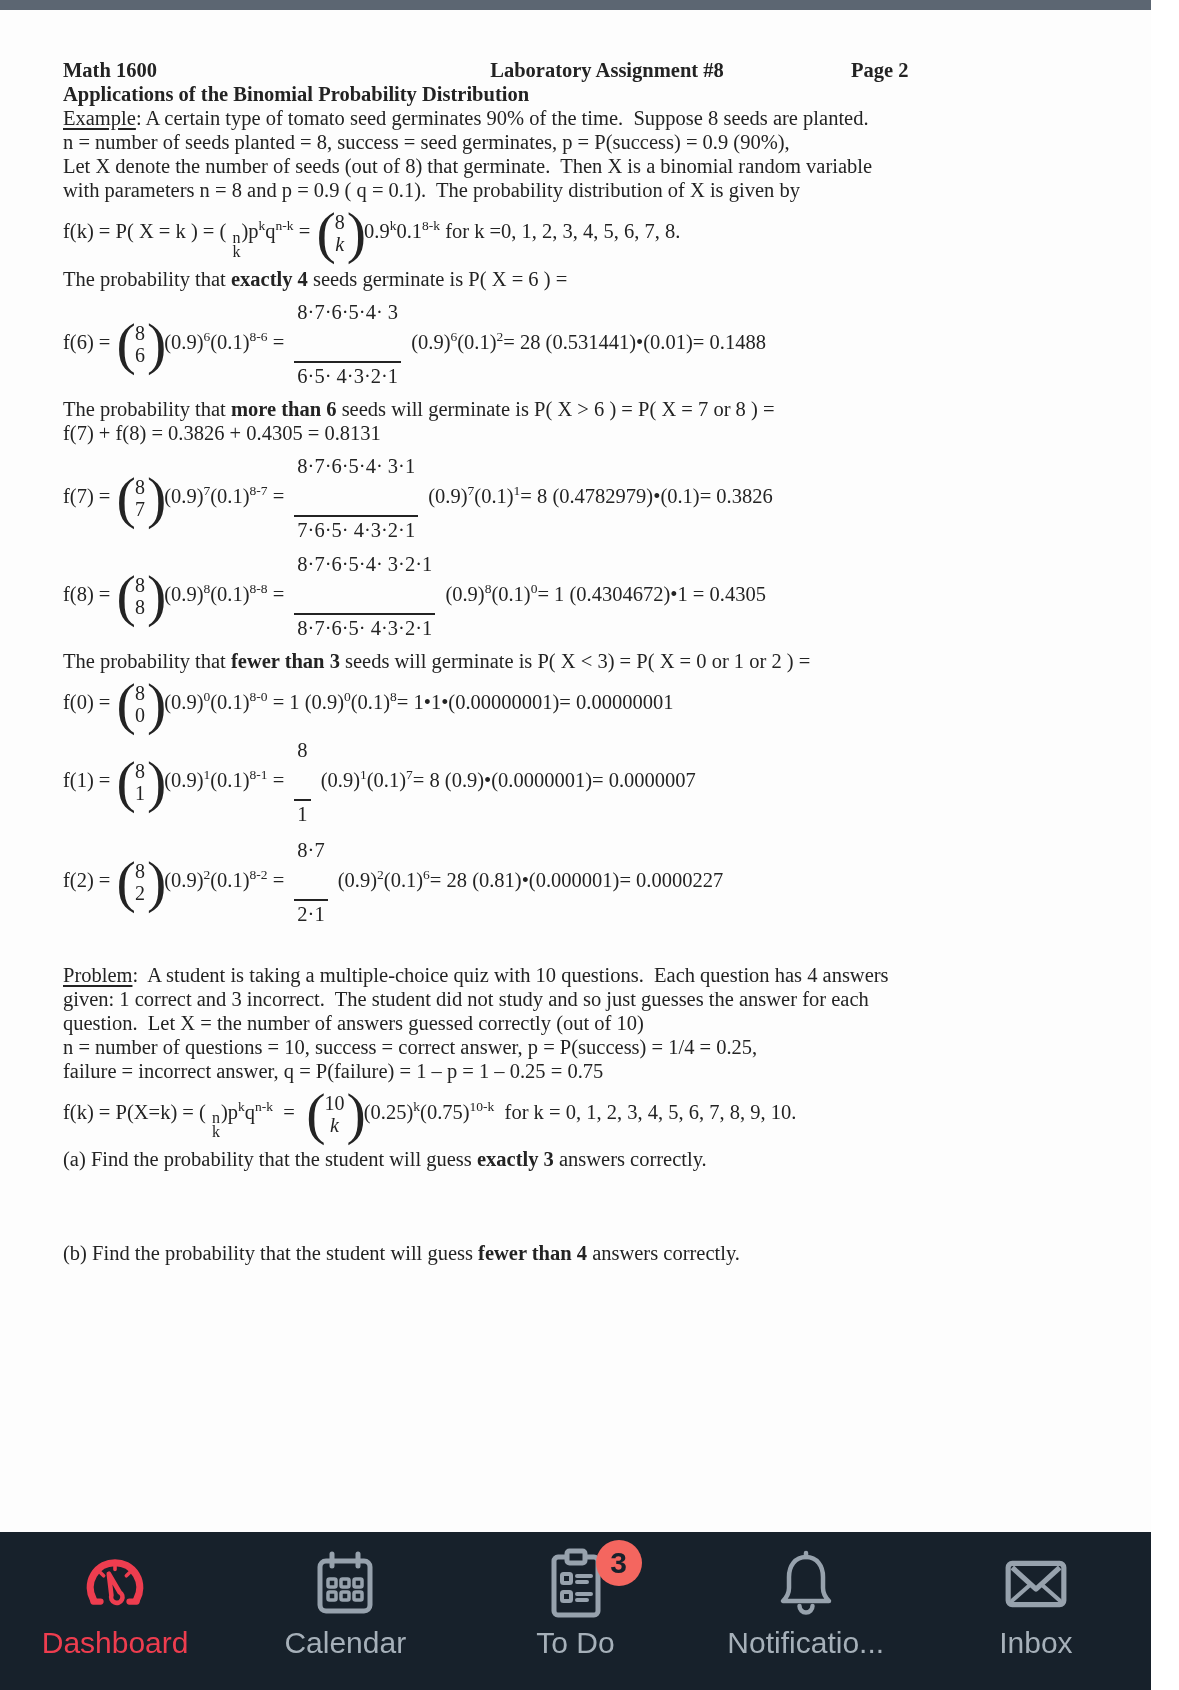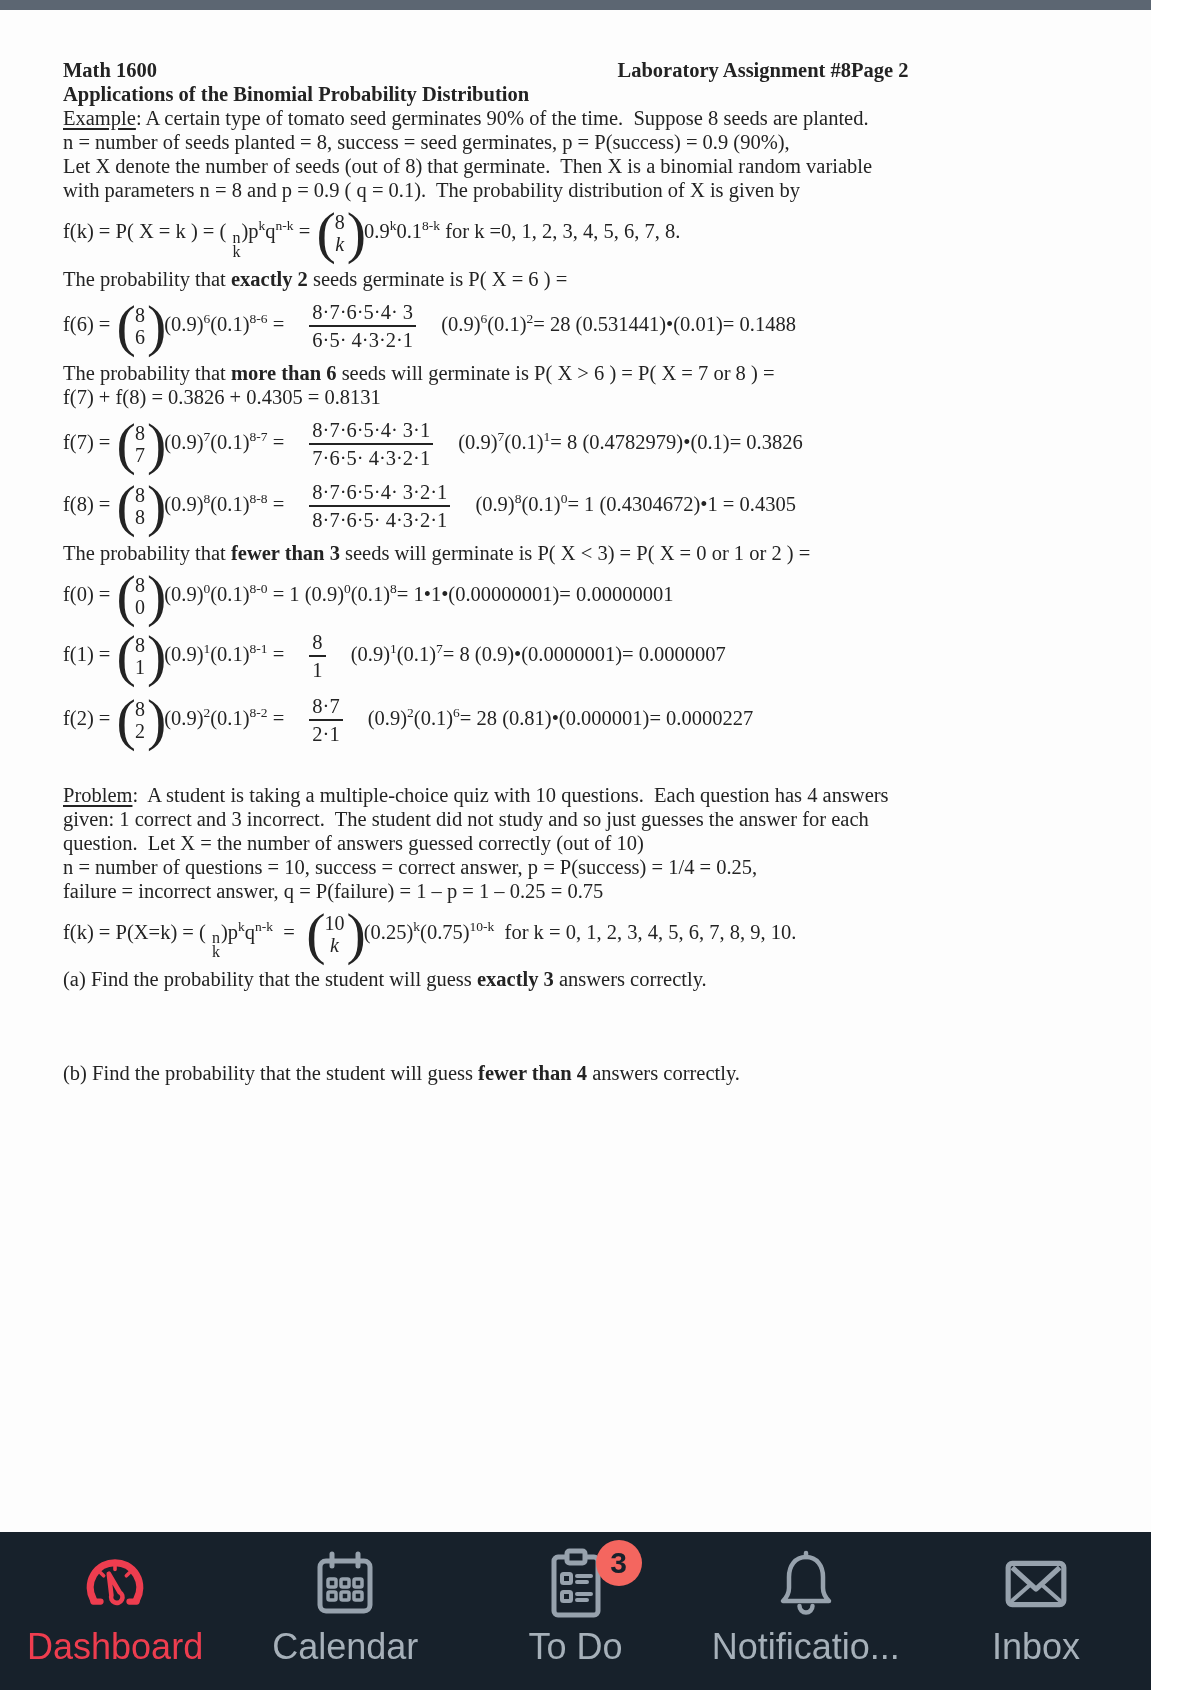--- a/index.html
+++ b/index.html
@@ -10,45 +10,45 @@
     --ink:#232323;
   }
   *{margin:0;padding:0;box-sizing:border-box;}
   html,body{width:1179px;}
   body{background:#fff;font-family:"Liberation Serif",serif;color:var(--ink);}
   .screen{width:1151px;height:1690px;display:flex;flex-direction:column;overflow:hidden;background:#fdfdfd;}
   .top-strip{height:10px;background:#5c6672;flex:0 0 auto;}
   .doc{flex:1 1 auto;background:#fdfdfd;padding:48px 150px 0 63px;overflow:hidden;font-size:20.5px;line-height:24px;}
   .doc-header{display:flex;font-weight:bold;}
   .doc-header .course{width:300px;}
-  .doc-header .assign{flex:1;text-align:right;}
+  .doc-header .assign{flex:1;text-align:center;}
   .doc-header .pg{width:150px;text-align:left;}
   .bold{font-weight:bold;}
   .ul{text-decoration:underline;text-underline-offset:3px;}
   p.line{margin:0;}
   .fline{margin:8px 0;white-space:nowrap;}
   .fline-lg{margin:10px 0;}
   sup{font-size:13.5px;line-height:0;}
   .binom{display:inline-flex;align-items:center;vertical-align:middle;margin:0 1px;}
   .binom .bp{font-family:"Liberation Serif",serif;font-size:58px;font-weight:400;line-height:46px;letter-spacing:-3px;}
   .binom .bc{display:flex;flex-direction:column;align-items:center;font-size:20px;line-height:22px;margin:0 2px;}
   .it{font-style:italic;}
-  .frac{display:inline-flex;flex-direction:column;align-items:flex-end;vertical-align:middle;margin:0 20px;}
+  .frac{display:inline-flex;flex-direction:column;align-items:flex-end;vertical-align:middle;margin:0 5px;gap:36px;}
   .frac .fn{padding:0 3px;line-height:26px;}
   .frac .fd{padding:0 3px;line-height:26px;border-top:2px solid var(--ink);}
   .stk{display:inline-flex;flex-direction:column;align-items:center;font-size:16px;line-height:14px;vertical-align:-5px;margin:0 1px;}
   .gap-md{height:26px;}
   .gap-q{height:70px;}
   
   .tabbar{flex:0 0 158px;background:var(--tab-bg);display:flex;align-items:stretch;
           font-family:"Liberation Sans",sans-serif;}
   .tab{flex:1;display:flex;flex-direction:column;align-items:center;justify-content:flex-start;
        padding-top:16px;color:var(--icon-gray);cursor:pointer;}
   .tab .ticon{position:relative;height:72px;display:flex;align-items:center;justify-content:center;}
-  .tab .tlabel{margin-top:6px;font-size:36px;color:var(--label-gray);white-space:nowrap;}
+  .tab .tlabel{margin-top:6px;font-size:30px;color:var(--label-gray);white-space:nowrap;}
   .tab.active{color:var(--red);}
   .tab.active .tlabel{color:var(--red);}
   .badge{position:absolute;left:52px;top:-8px;width:46px;height:46px;border-radius:50%;
          background:#f4665f;color:var(--tab-bg);font-size:30px;font-weight:bold;
          display:flex;align-items:center;justify-content:center;}
 </style>
 </head>
 <body>
 
 <div class="screen">
@@ -73,21 +73,21 @@
           <span>k</span>
         </span><span>)p</span><sup>k</sup><span>q</span><sup>n-k</sup><span> = </span><span class="binom">
           <span class="bp">(</span>
           <span class="bc">
             <span>8</span>
             <span class="it">k</span>
           </span>
           <span class="bp">)</span>
         </span><span>0.9</span><sup>k</sup><span>0.1</span><sup>8-k</sup><span> for k =0, 1, 2, 3, 4, 5, 6, 7, 8.</span></p>
 
-    <p class="line"><span>The probability that </span><span class="bold">exactly 2</span><span> seeds germinate is P( X = 6 ) =</span></p>
+    <p class="line"><span>The probability that </span><span class="bold">exactly 4</span><span> seeds germinate is P( X = 6 ) =</span></p>
 
     <p class="fline"><span>f(6) = </span><span class="binom">
           <span class="bp">(</span>
           <span class="bc">
             <span>8</span>
             <span>6</span>
           </span>
           <span class="bp">)</span>
         </span><span>(0.9)</span><sup>6</sup><span>(0.1)</span><sup>8-6</sup><span> = </span><span class="frac">
           <span class="fn">8·7·6·5·4· 3</span>

